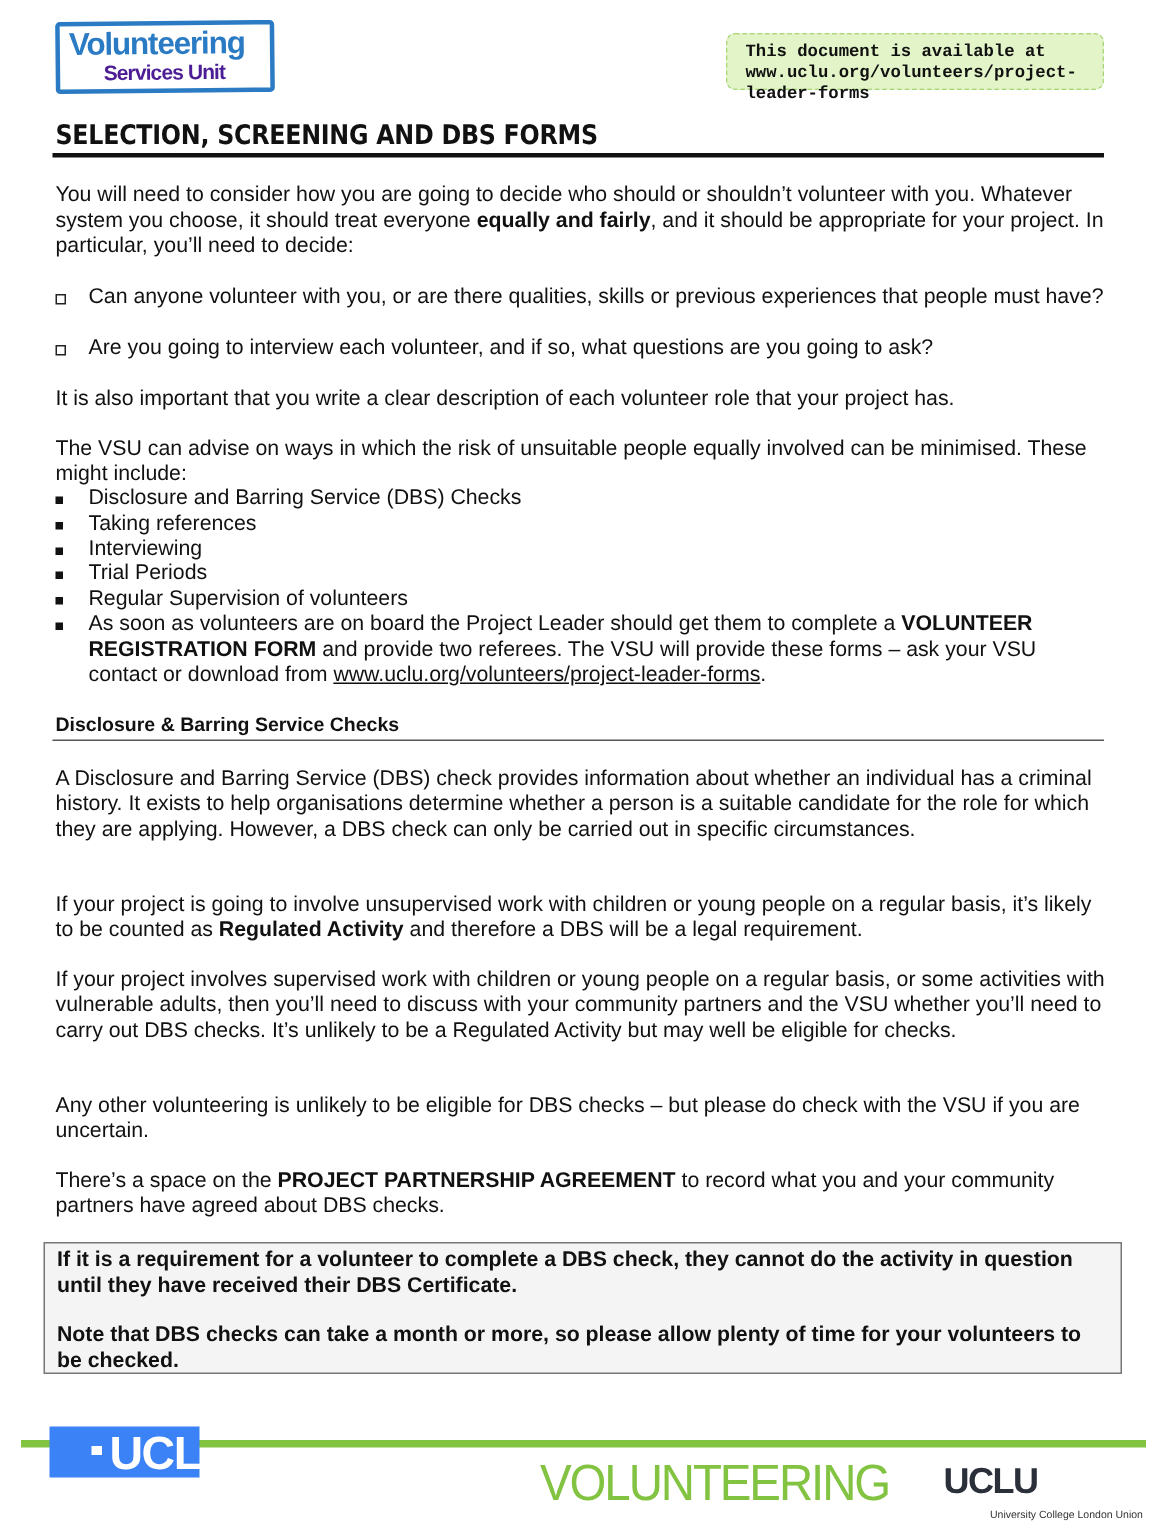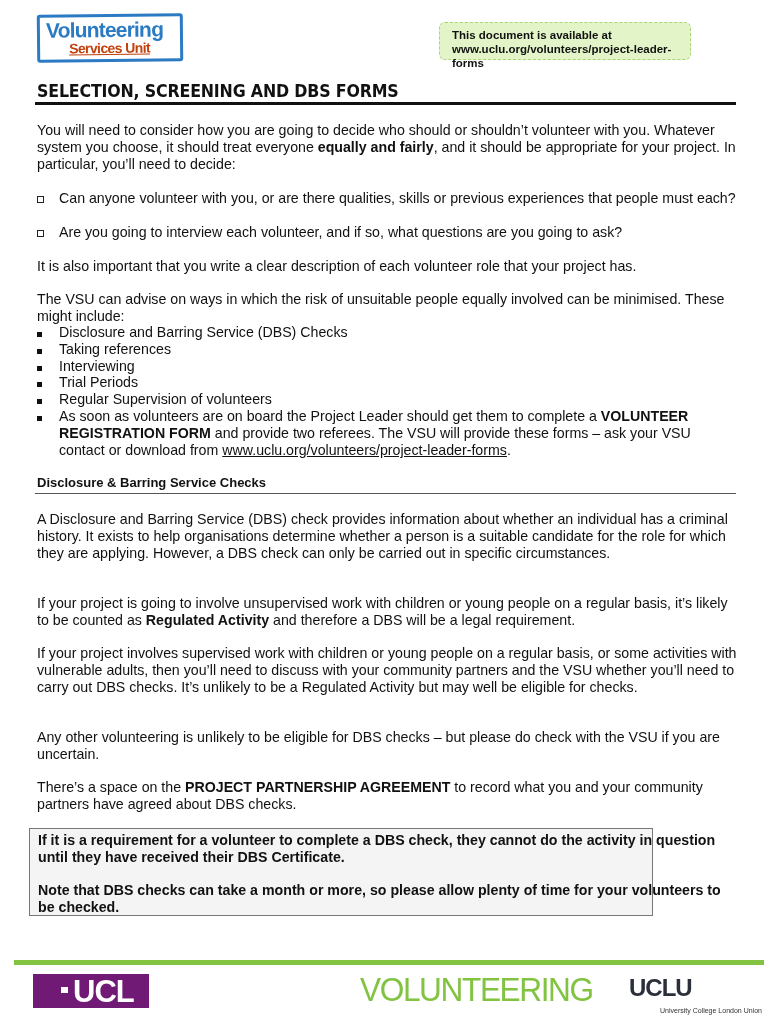--- a/index.html
+++ b/index.html
@@ -7,25 +7,25 @@
       font-family: "Liberation Sans", sans-serif; color: #111; }
     .abs { position: absolute; }
 
     
     .vsu-logo { left: 37px; top: 14px; width: 146px; height: 48px;
       border: 3px solid #2a7bc4; border-radius: 3px; box-sizing: border-box;
       transform: rotate(-0.6deg); }
     .vsu-logo .l1 { position: absolute; left: 6px; top: 1px; font-weight: bold;
       font-size: 21px; color: #2a7bc4; letter-spacing: -0.8px; line-height: 24px; }
     .vsu-logo .l2 { position: absolute; left: 29px; top: 22px; font-weight: bold;
-      font-size: 14px; color: #c2410c; letter-spacing: -0.6px; line-height: 18px; text-decoration: underline; }
+      font-size: 14px; color: #4c1d95; letter-spacing: -0.6px; line-height: 18px; }
 
     
-    .avail { left: 439px; top: 22px; width: 252px; height: 38px;
-      background: #e3f5c8; border: 1px dashed #a8d57a; border-radius: 6px; box-sizing: border-box; }
+    .avail { left: 484px; top: 22px; width: 252px; height: 38px;
+      background: #e3f5c8; border: 1px dashed #a8d57a; border-radius: 6px; box-sizing: border-box; font-family: Liberation Mono, monospace; }
     .avail div { position: absolute; left: 12px; font-weight: bold; font-size: 11.5px; color: #111; line-height: 14px; }
     .avail .a1 { top: 5px; }
     .avail .a2 { top: 19px; }
 
     
     .title { left: 37px; top: 80px; font-weight: bold; font-size: 18px; letter-spacing: -0.2px;
       font-family: "DejaVu Sans", sans-serif; transform: scaleX(0.88); transform-origin: left; }
     .title-rule { left: 35px; top: 102px; width: 701px; height: 3px; background: #111; }
 
     .p { left: 37px; width: 700px; font-size: 14.2px; line-height: 17px; color: #111; }
@@ -33,30 +33,30 @@
 
     .bullet-row { left: 37px; width: 700px; font-size: 14.2px; line-height: 17px; }
     .bullet-row .mark { position: absolute; left: 0; top: 0; width: 20px; }
     .bullet-row .txt { position: absolute; left: 22px; top: 0; width: 680px; }
     .sq-hollow { display: inline-block; width: 5px; height: 5px; border: 1px solid #222; margin-top: 6px; }
     .sq-solid { display: inline-block; width: 5px; height: 5px; background: #111; margin-top: 6px; }
 
     .h2 { left: 37px; top: 475px; font-size: 13px; font-weight: bold; }
     .h2-rule { left: 35px; top: 493px; width: 701px; height: 1px; background: #555; }
 
-    .callout { left: 29px; top: 828px; width: 624px; height: 88px; background: #f4f4f4;
+    .callout { left: 29px; top: 828px; width: 719px; height: 88px; background: #f4f4f4;
       border: 1px solid #777; box-sizing: border-box; }
     .callout div { position: absolute; left: 8px; width: 696px; font-weight: bold;
       font-size: 14.2px; line-height: 17px; color: #111; }
     .callout .c1 { top: 3px; }
     .callout .c2 { top: 53px; }
 
     
     .footer-rule { left: 14px; top: 960px; width: 750px; height: 5px; background: #82c341; }
-    .ucl-logo { left: 33px; top: 974px; width: 116px; height: 34px; background: #701a75; }
+    .ucl-logo { left: 33px; top: 951px; width: 100px; height: 34px; background: #3b82f6; }
     .ucl-logo span { position: absolute; left: 40px; top: 1px; font-weight: bold; color: #fff;
       font-size: 31px; line-height: 34px; letter-spacing: -1px; }
     .ucl-logo i { position: absolute; left: 28px; top: 13px; width: 7px; height: 6px; background: #fff; }
     .volunteering { left: 360px; top: 969px; font-size: 34px; line-height: 40px; color: #82c341;
       letter-spacing: -1.5px; transform: scaleX(0.93); transform-origin: left; }
     .uclu { left: 629px; top: 969px; font-size: 24px; font-weight: bold; line-height: 38px; color: #2b2f3a;
       letter-spacing: -1px; }
     .uclu-sub { left: 660px; top: 1007px; font-size: 7px; color: #333; }
   </style>
 </head>
@@ -72,21 +72,21 @@
   <div class="a2">www.uclu.org/volunteers/project-leader-forms</div>
 </div>
 
 <div class="abs title">SELECTION, SCREENING AND DBS FORMS</div>
 <div class="abs title-rule"></div>
 
 <div class="abs p" style="top:122px;"><span>You will need to consider how you are going to decide who should or shouldn’t volunteer with you. Whatever system you choose, it should treat everyone </span><b>equally and fairly</b><span>, and it should be appropriate for your project. In particular, you’ll need to decide:</span></div>
 
 <div class="abs bullet-row" style="top:190px;">
   <span class="mark"><span class="sq-hollow"></span></span>
-  <span class="txt">Can anyone volunteer with you, or are there qualities, skills or previous experiences that people must each?</span>
+  <span class="txt">Can anyone volunteer with you, or are there qualities, skills or previous experiences that people must have?</span>
 </div>
 <div class="abs bullet-row" style="top:224px;">
   <span class="mark"><span class="sq-hollow"></span></span>
   <span class="txt">Are you going to interview each volunteer, and if so, what questions are you going to ask?</span>
 </div>
 
 <div class="abs p" style="top:258px;">It is also important that you write a clear description of each volunteer role that your project has.</div>
 
 <div class="abs p" style="top:291px;">The VSU can advise on ways in which the risk of unsuitable people equally involved can be minimised. These might include:</div>
 

